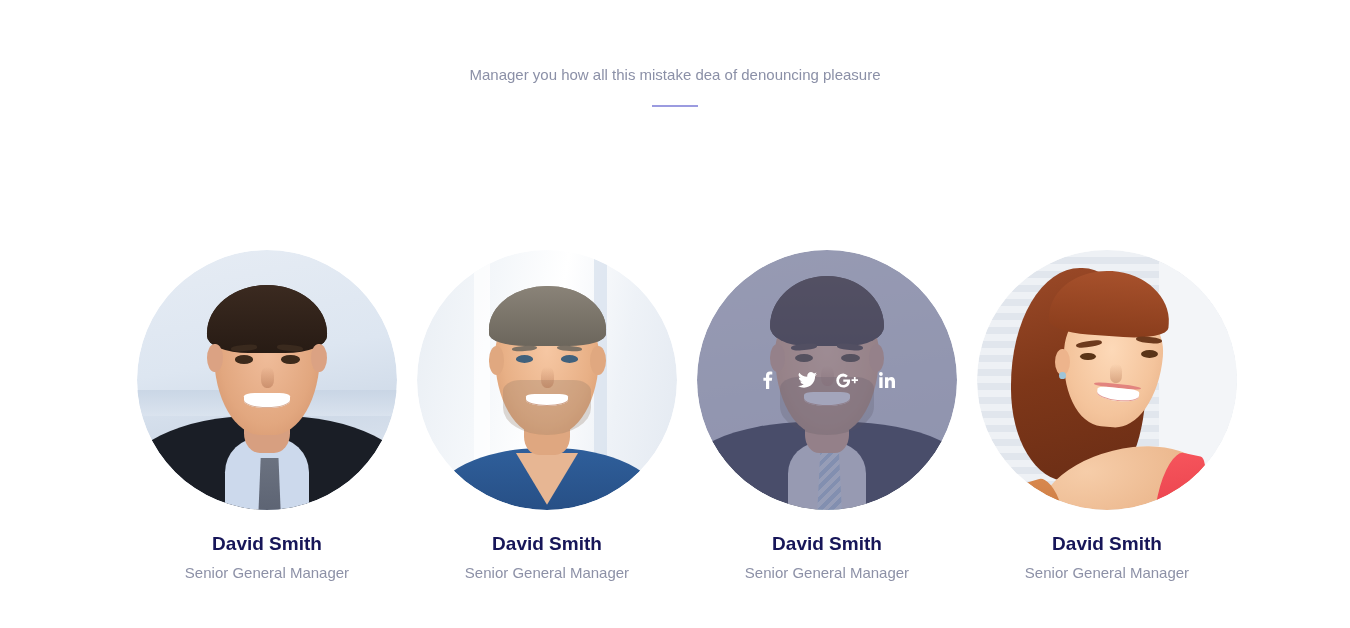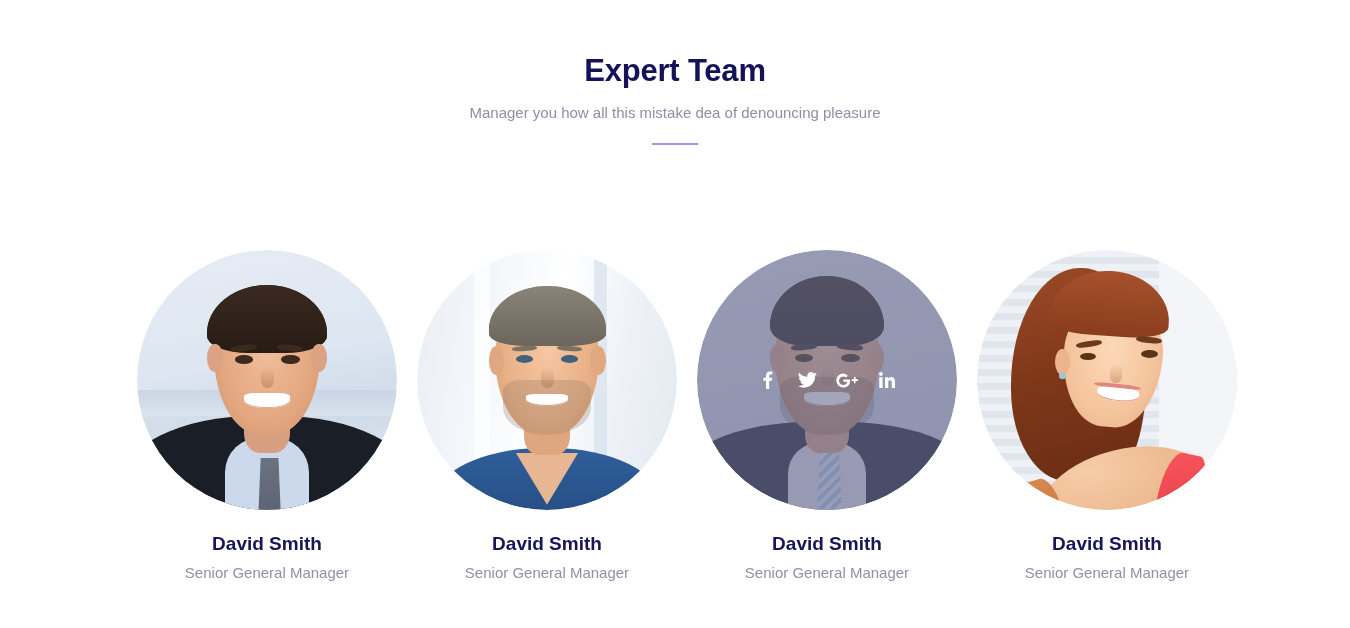--- a/index.html
+++ b/index.html
@@ -248,21 +248,20 @@
     color: #8d91a7;
     line-height: 20px;
   }
 </style>
 </head>
 <body>
 
 <div class="page">
 
   <div class="section-head">
-    <h2 class="section-title">Expert Team</h2>
     <p class="section-subtitle">Manager you how all this mistake dea of denouncing pleasure</p>
     <div class="title-divider"></div>
   </div>
 
   <div class="team-row">
 
     <div class="team-card">
       <div class="avatar-wrap">
         <div class="portrait p1">
           <div class="bg-band"></div>

